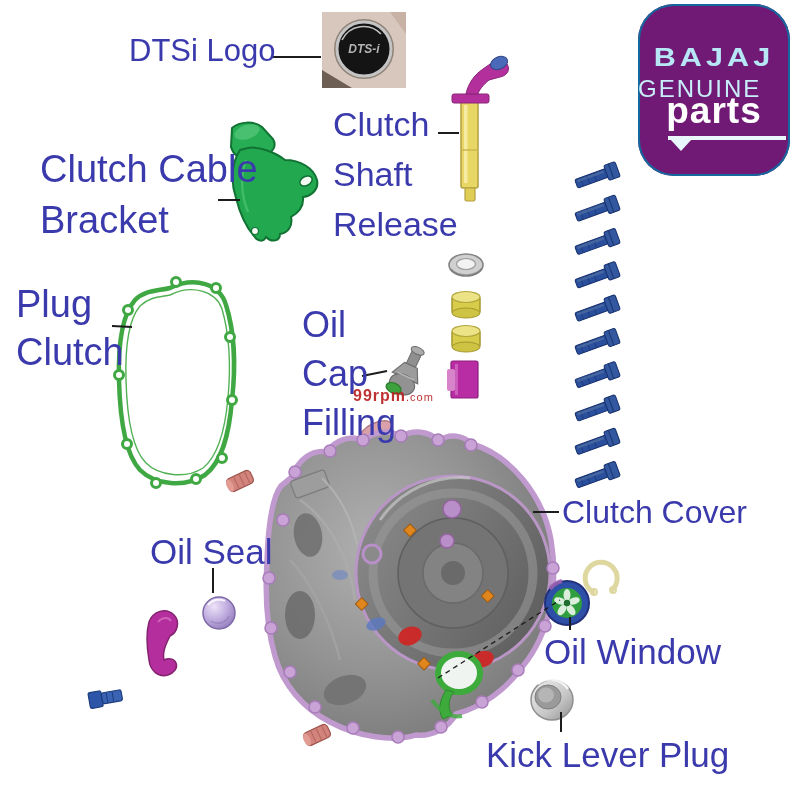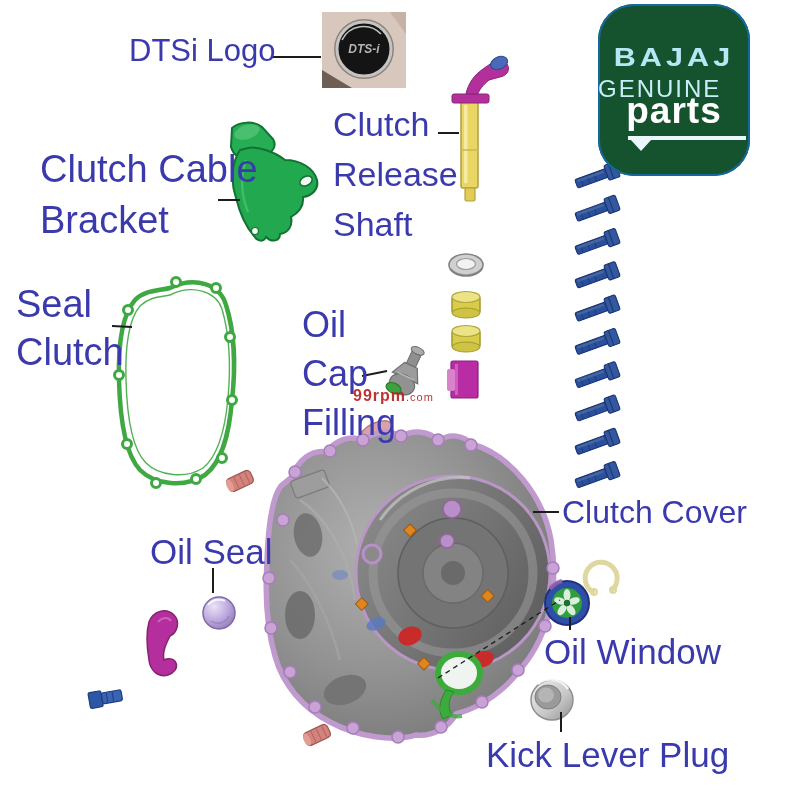--- a/index.html
+++ b/index.html
@@ -14,22 +14,22 @@
   #lbl-sg{left:16px;top:280px;font-size:38px;line-height:48px;}
   #lbl-ofc{left:274px;top:300px;font-size:36px;line-height:49px;margin-left:28px;}
   #lbl-cc{left:562px;top:492px;font-size:32px;}
   #lbl-os{left:150px;top:530px;font-size:35px;}
   #lbl-ow{left:544px;top:630px;font-size:35px;}
   #lbl-klp{left:486px;top:733px;font-size:35px;}
   #watermark{position:absolute;left:353px;top:387px;font-size:16px;letter-spacing:1px;
              color:#b91c1c;opacity:0.9;font-weight:bold;}
   #watermark .wm-com{font-size:11px;font-weight:normal;}
   
-  #bajaj-logo{position:absolute;left:598px;top:4px;width:152px;height:172px;
-              background:#14532d;border-radius:36px;box-shadow:inset 0 0 0 2px #15689d;}
+  #bajaj-logo{position:absolute;left:638px;top:4px;width:152px;height:172px;
+              background:#701a75;border-radius:36px;box-shadow:inset 0 0 0 2px #15689d;}
   #bajaj-logo .bj-brand{position:absolute;left:0;top:36px;width:100%;text-align:center;
        color:#b7e7f6;font-size:30px;font-weight:800;letter-spacing:4px;
        transform:scaleY(.88) scaleX(1.02);}
   #bajaj-logo .bj-genuine{position:absolute;left:0;top:71px;width:100%;text-align:left;
        color:#c9eefa;font-size:24px;letter-spacing:2px;}
   #bajaj-logo .bj-parts{position:absolute;left:0;top:86px;width:100%;text-align:center;
        color:#ffffff;font-size:37px;font-weight:bold;letter-spacing:1px;}
   #bajaj-logo .bj-underline{position:absolute;left:30px;top:132px;width:118px;height:4px;
        background:#e9f7fd;}
   #bajaj-logo .bj-arrow{position:absolute;left:32px;top:135px;width:0;height:0;
@@ -309,26 +309,26 @@
 
 <div class="lbl" id="lbl-dtsi">DTSi Logo</div>
 
 <div class="lbl" id="lbl-ccb">
   <div>Clutch Cable</div>
   <div>Bracket</div>
 </div>
 
 <div class="lbl" id="lbl-crs">
   <div>Clutch</div>
+  <div>Shaft</div>
   <div>Release</div>
-  <div>Shaft</div>
 </div>
 
 <div class="lbl" id="lbl-sg">
-  <div>Seal</div>
+  <div>Plug</div>
   <div>Clutch</div>
 </div>
 
 <div class="lbl" id="lbl-ofc">
   <div>Oil</div>
   <div>Cap</div>
   <div>Filling</div>
 </div>
 
 <div class="lbl" id="lbl-cc">Clutch Cover</div>

